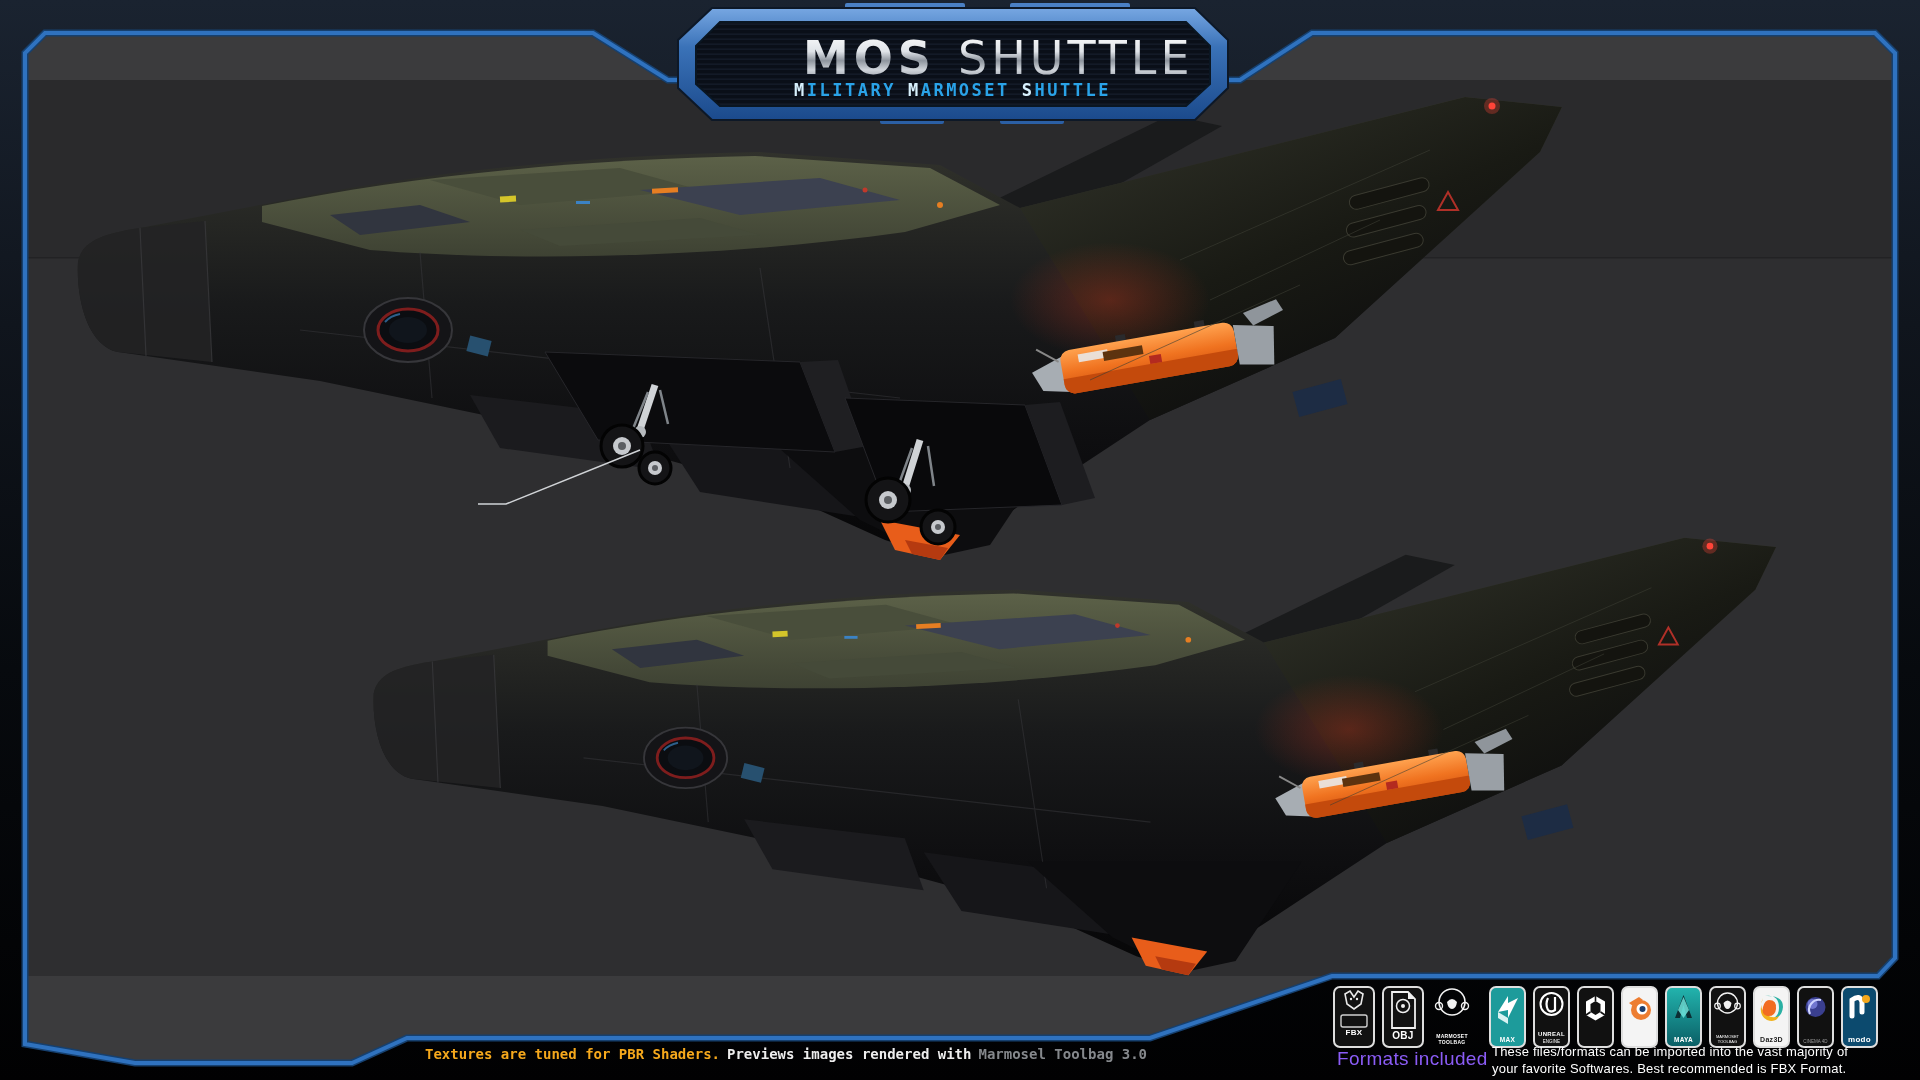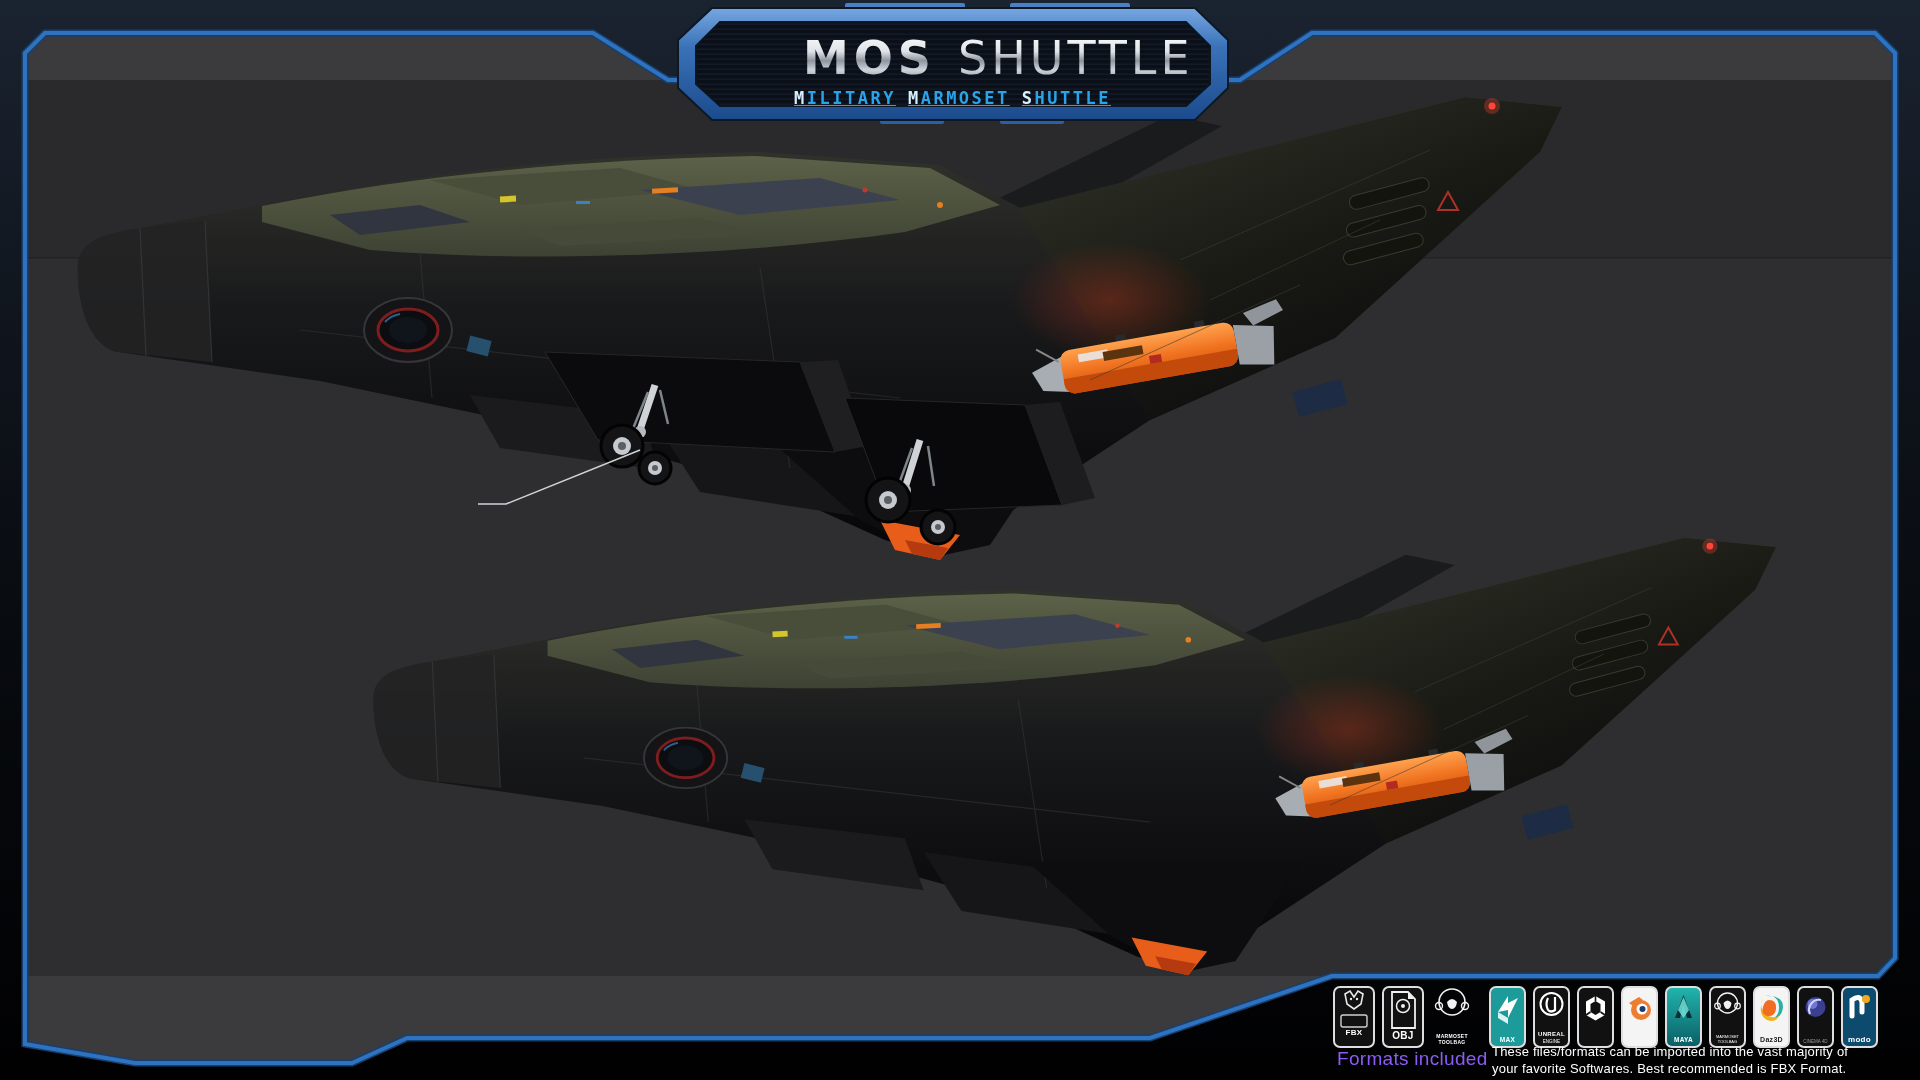--- a/index.html
+++ b/index.html
@@ -5,21 +5,21 @@
   html,body{margin:0;padding:0;background:#000;}
   #stage{position:relative;width:1920px;height:1080px;overflow:hidden;
          font-family:"DejaVu Sans Mono",monospace;}
   .abs{position:absolute;}
   svg{display:block;}
 
   
   .subtitle{left:690px;top:80px;width:525px;text-align:center;
     font-size:17px;font-weight:bold;letter-spacing:2.5px;color:#2aa3e8;
     font-family:"DejaVu Sans Mono",monospace;}
-  .subtitle span{display:inline-block;margin:8px 6px;text-decoration:underline;}
+  .subtitle span{display:inline-block;margin:0 6px;}
   .subtitle span::first-letter{color:#d8f1fd;}
 
   
   .annotation{left:222px;top:493px;font-size:16.5px;line-height:21px;
     color:#d9dbde;letter-spacing:0.5px;}
 
   
   .footer-note{left:425px;top:1046px;font-size:14px;font-weight:bold;white-space:nowrap;}
   .footer-note .hl{color:#f5a81c;margin-right:.5em;}
   .footer-note .nm{color:#ededed;margin-right:.5em;}
@@ -332,14 +332,17 @@
       <svg width="33" height="46" viewBox="0 0 33 46">
         <path d="M9,28 L9,12 q8,-6 10,2 L19,24" fill="none" stroke="#fff" stroke-width="5" stroke-linecap="round"></path>
         <circle cx="23" cy="11" r="4" fill="#f5a81c"></circle>
       </svg>
       <div class="lbl" style="font-size:8px">modo</div>
     </div>
   </div>
   <div class="abs sw-caption" style="top:1044px">These files/formats can be imported into the vast majority of</div>
   <div class="abs sw-caption" style="top:1061px">your favorite Softwares. Best recommended is FBX Format.</div>
 
+  <div class="abs footer-note">
+    <span class="hl">Textures are tuned for PBR Shaders.</span><span class="nm">Previews images rendered with</span><span class="mt">Marmosel Toolbag 3.0</span>
+  </div>
 
 </div>
 
 </body></html>

